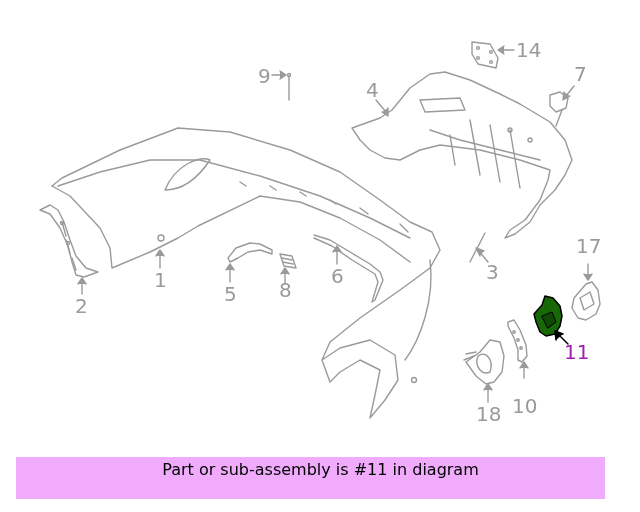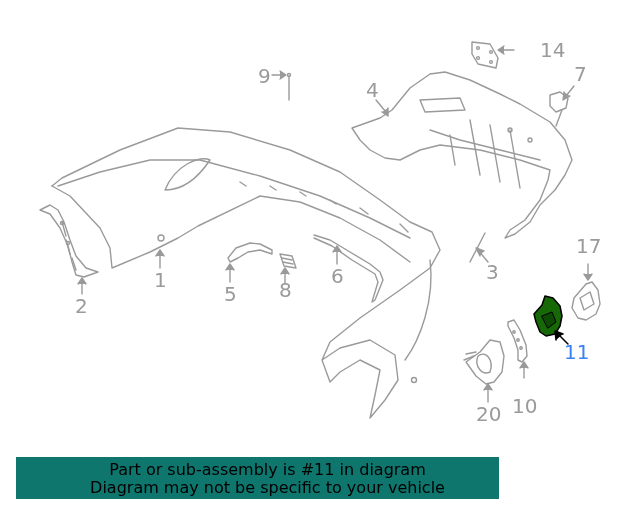--- a/index.html
+++ b/index.html
@@ -1,20 +1,20 @@
 <!DOCTYPE html>
 <html><head>
 <meta charset="utf-8">
 <style>
   html, body { margin:0; padding:0; background:#ffffff; }
   body { width:640px; height:512px; position:relative; overflow:hidden; font-family:"DejaVu Sans", sans-serif; }
   #diagram { position:absolute; left:0; top:0; width:640px; height:440px; }
   .callout { position:absolute; font-family:"DejaVu Sans", sans-serif; font-size:20px; color:#9a9a9a; line-height:1; }
-  .callout.active { color:#3b82f6; }
-  #banner { position:absolute; left:16px; top:457px; width:483px; height:42px; background:#0f766e; color:#000; text-align:center; font-family:"DejaVu Sans", sans-serif; font-size:16px; line-height:18px; padding-top:4px; box-sizing:border-box;padding-left:20px; }
+  .callout.active { color:#a21caf; }
+  #banner { position:absolute; left:16px; top:457px; width:589px; height:42px; background:#f0abfc; color:#000; text-align:center; font-family:"DejaVu Sans", sans-serif; font-size:16px; line-height:18px; padding-top:4px; box-sizing:border-box;padding-left:20px; }
   #banner div { white-space:nowrap; }
 </style>
 </head>
 <body>
 
 <div id="diagram">
   <svg width="640" height="440" viewBox="0 0 640 440" fill="none" stroke="#9a9a9a" stroke-width="1.4" stroke-linejoin="round" stroke-linecap="round">
 
     <g>
       <path d="M52,186 L62,178 L120,150 L178,128 L230,132 L290,150 L340,172 L380,200 L410,222 L432,232 L440,250 L430,268 L400,290 L360,318 L330,342 L322,360 L340,348 L370,340 L395,355 L398,380 L385,400 L370,418 L375,395 L380,370 L360,360 L340,372 L330,382 L322,360"></path>
@@ -140,20 +140,19 @@
   <span class="callout" style="left:486px;top:262px;">3</span>
   <span class="callout" style="left:366px;top:80px;">4</span>
   <span class="callout" style="left:224px;top:284px;">5</span>
   <span class="callout" style="left:331px;top:266px;">6</span>
   <span class="callout" style="left:574px;top:64px;">7</span>
   <span class="callout" style="left:279px;top:280px;">8</span>
   <span class="callout" style="left:258px;top:66px;">9</span>
   <span class="callout" style="left:512px;top:396px;">10</span>
   <span class="callout active" style="left:564px;top:342px;">11</span>
   <span class="callout" style="left:576px;top:236px;">17</span>
-  <span class="callout" style="left:476px;top:404px;">20</span>
-  <span class="callout" style="left:540px;top:40px;">14</span>
+  <span class="callout" style="left:476px;top:404px;">18</span>
+  <span class="callout" style="left:516px;top:40px;">14</span>
 </div>
 
 <div id="banner">
   <div>Part or sub-assembly is #11 in diagram</div>
-  <div>Diagram may not be specific to your vehicle</div>
 </div>
 
 </body></html>

